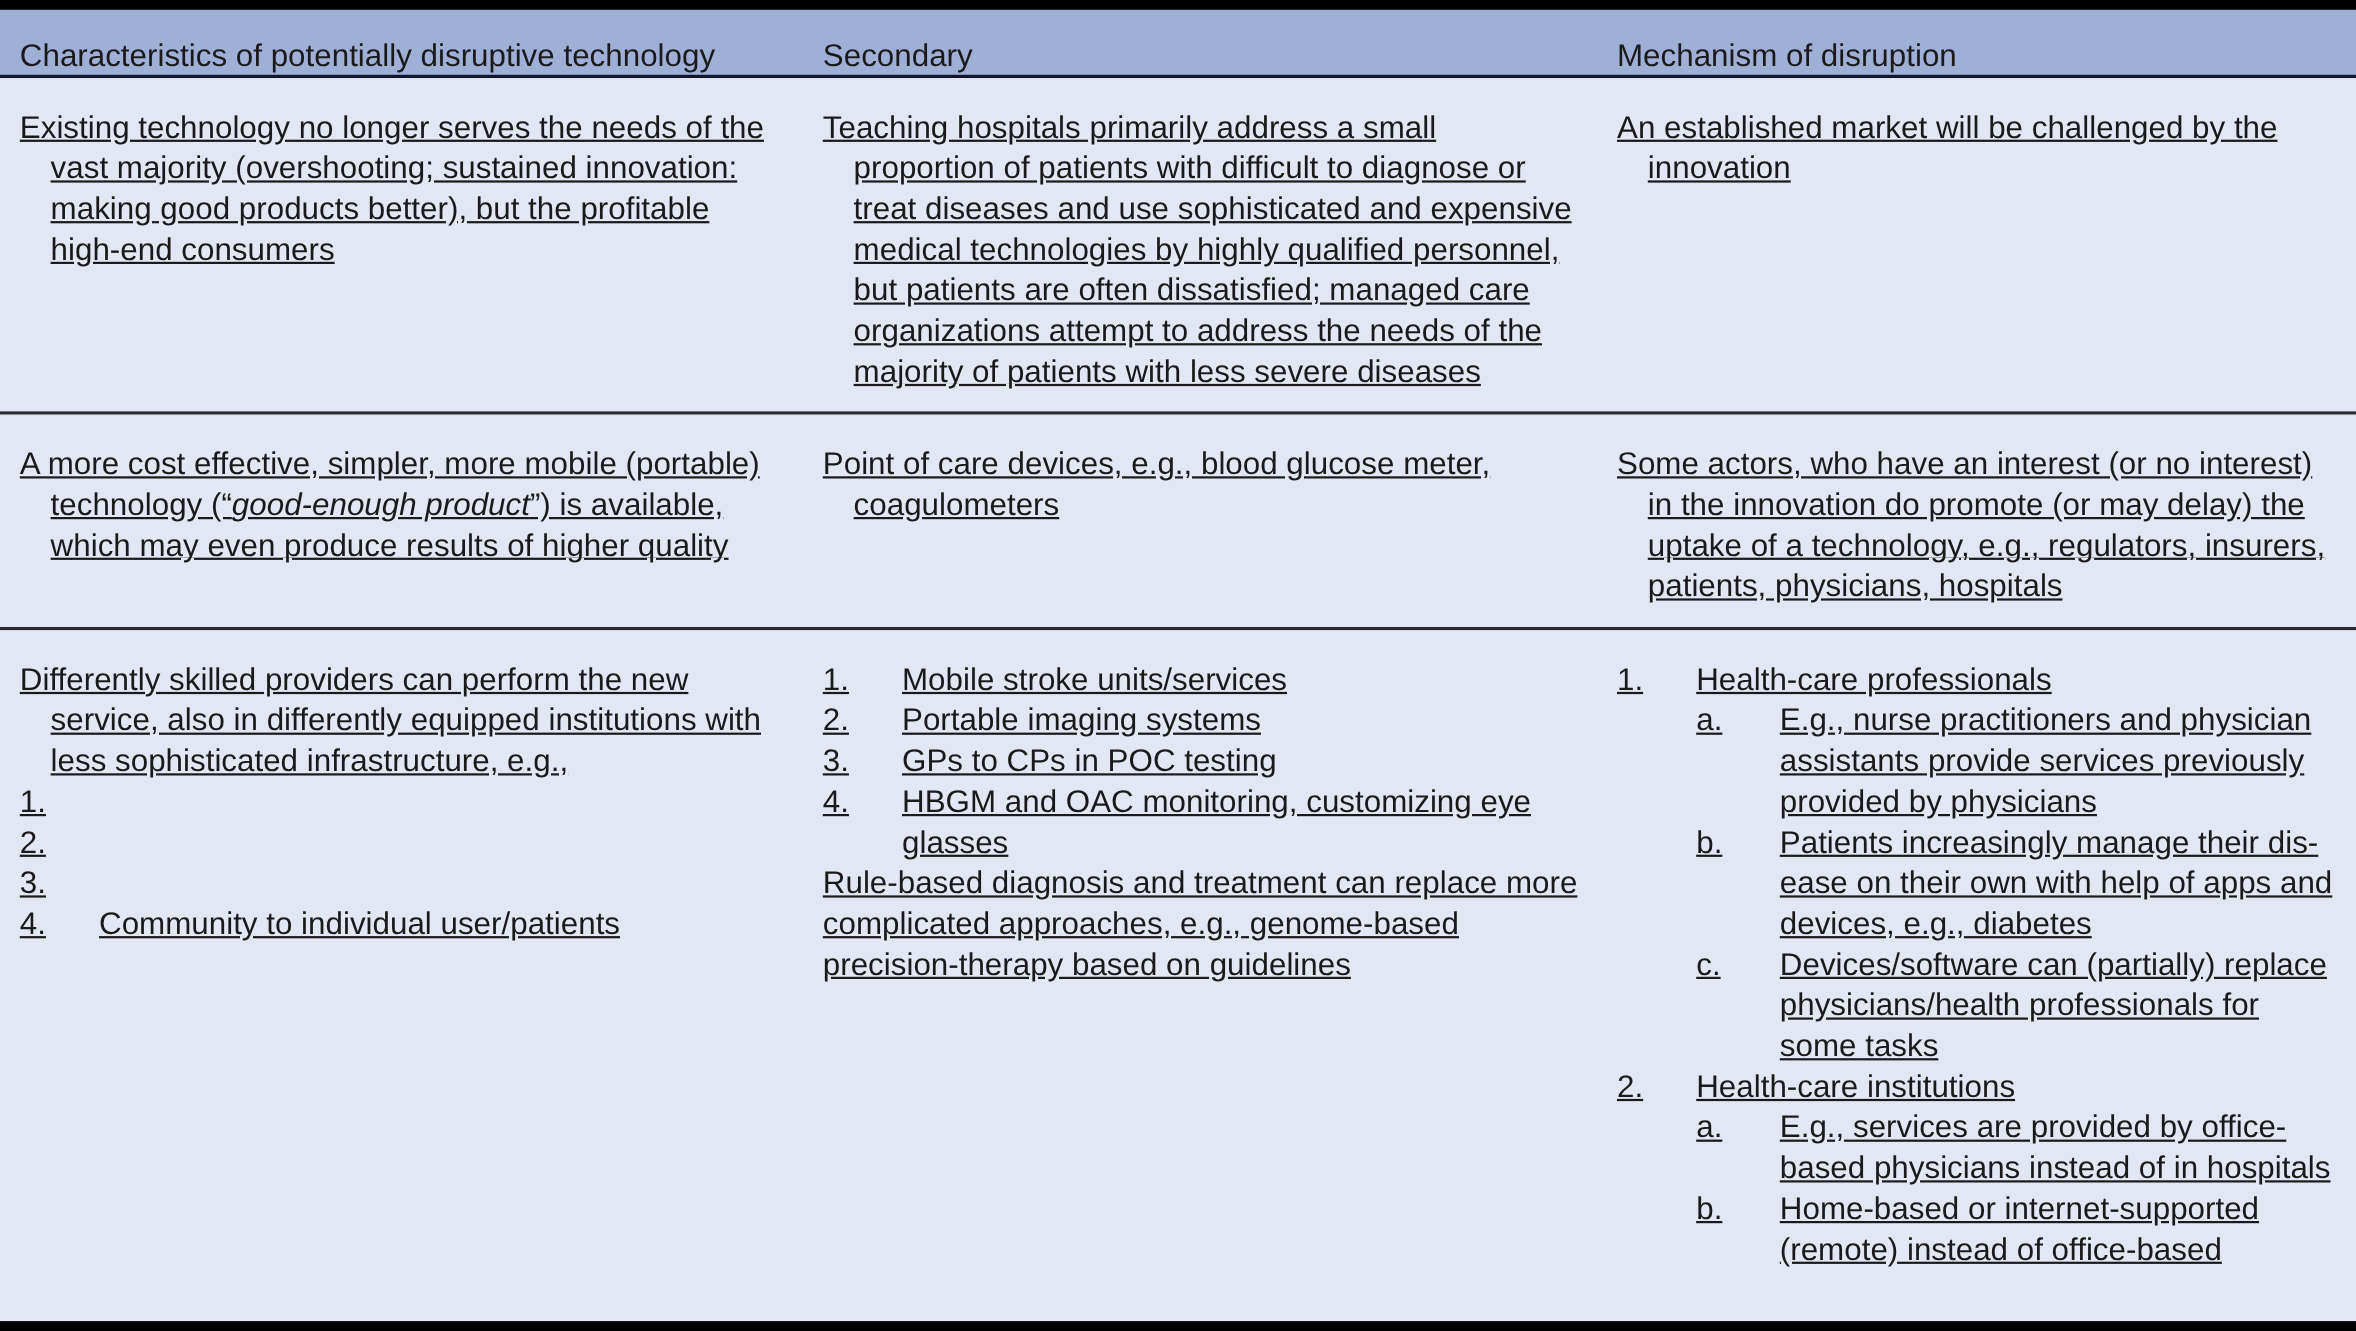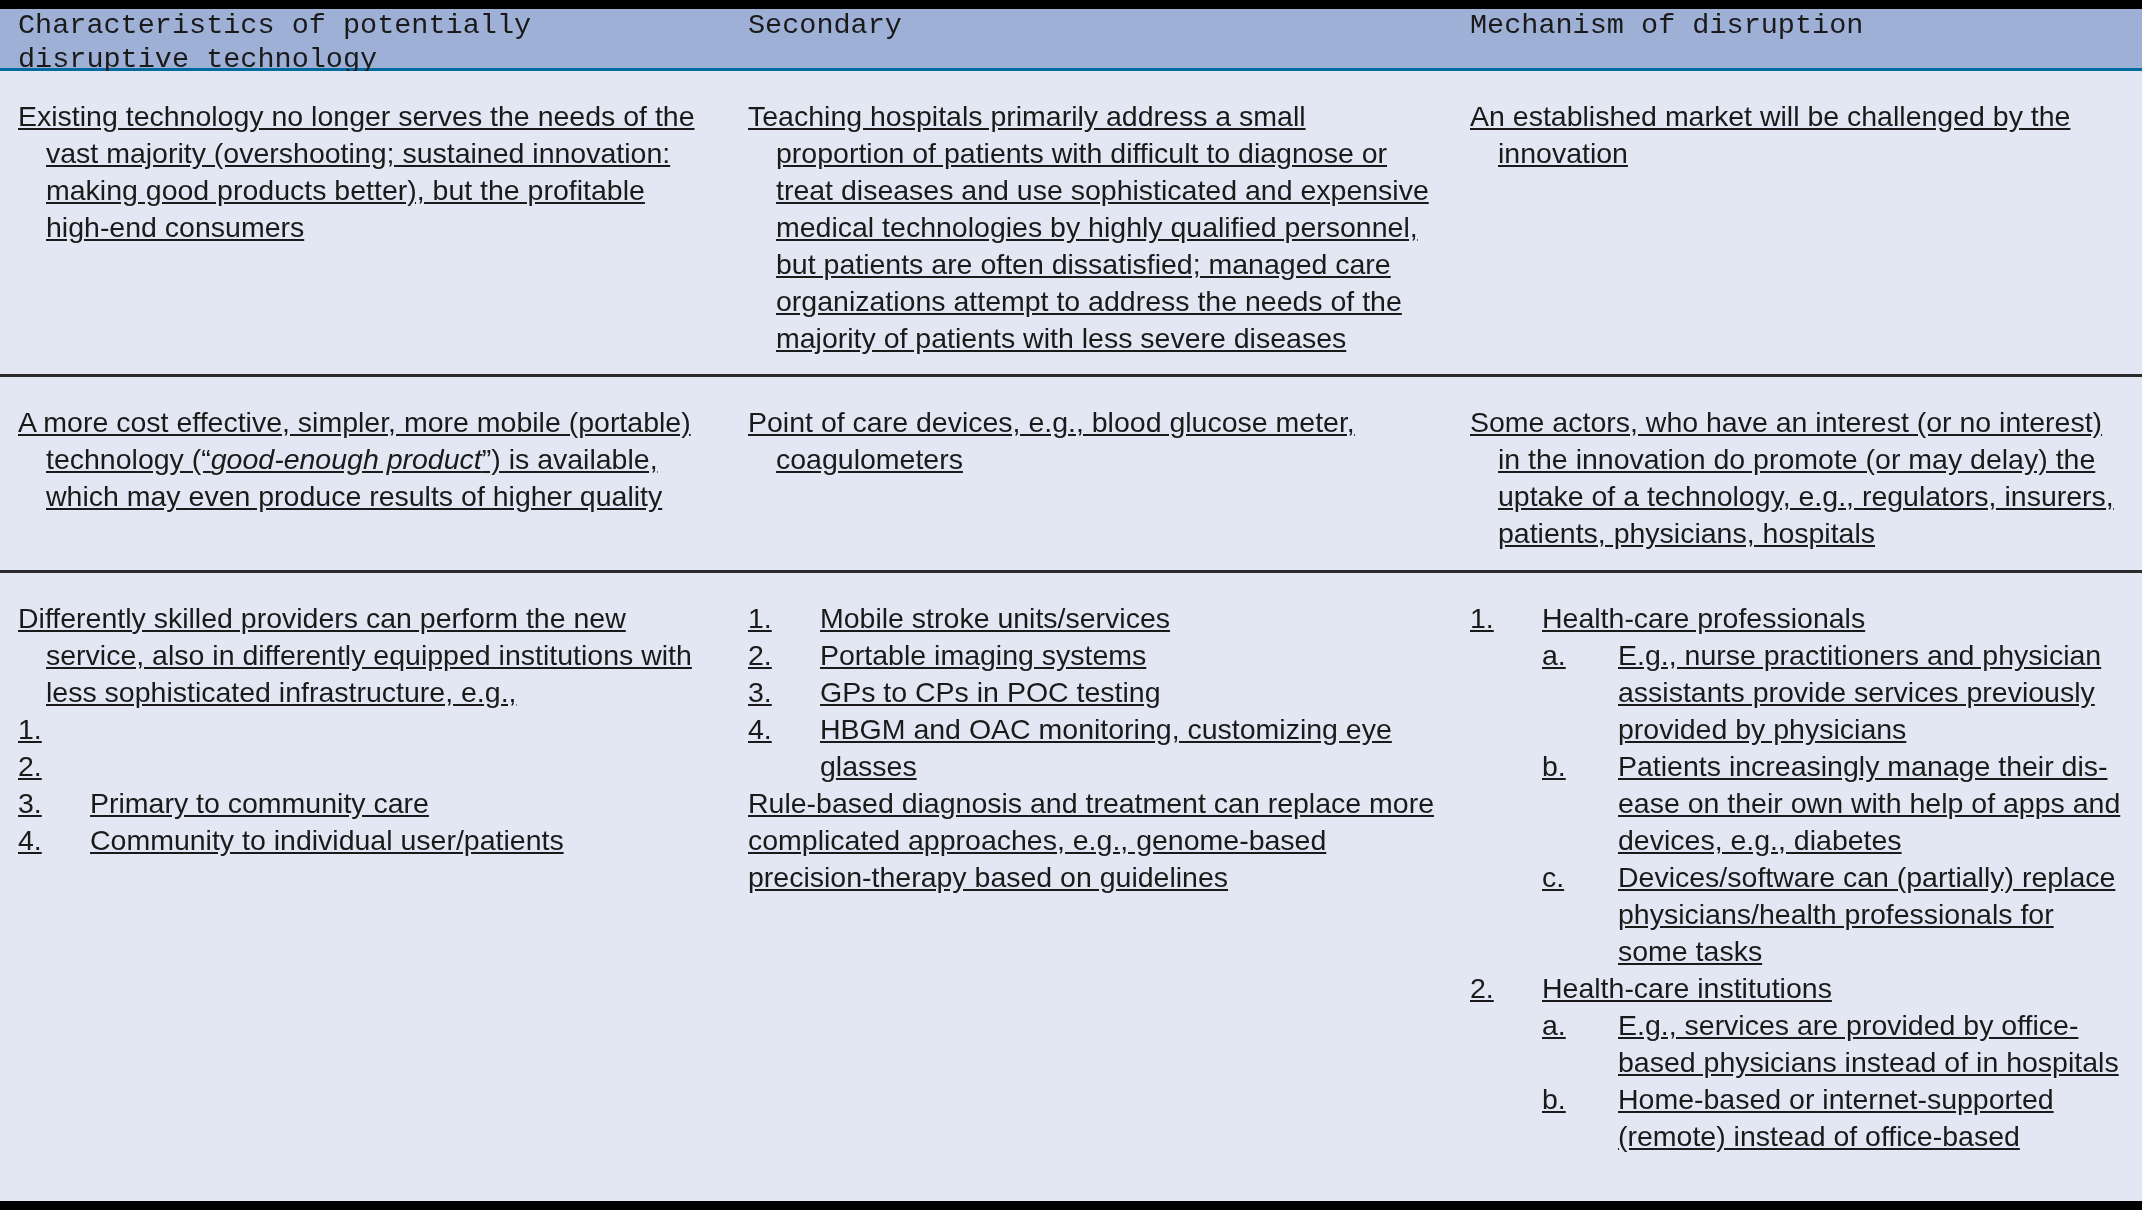--- a/index.html
+++ b/index.html
@@ -26,24 +26,23 @@
   }
 
   .row {
     display: flex;
     width: 100%;
     box-sizing: border-box;
   }
 
   .header-row {
     background: #9fb0d7;
-    border-bottom: 3px solid #0369a1;
+    border-bottom: 3px solid #0f172a;
     height: 62px;
-    align-items: flex-start;
-    font-family: Liberation Mono, monospace;
+    align-items: flex-end;
   }
 
   .body-row {
     background: #e2e7f3;
     border-bottom: 3px solid #2b2b2b;
   }
 
   .body-row.last {
     border-bottom: none;
   }
@@ -152,21 +151,20 @@
       <p class="para">Differently skilled providers can perform the new service, also in differently equipped institutions with less sophisticated infrastructure, e.g.,</p>
       <ul class="lst">
         <li>
           <span class="marker">1.</span>
         </li>
         <li>
           <span class="marker">2.</span>
         </li>
         <li>
           <span class="marker">3.</span>
-          <span class="lst-text">Primary to community care</span>
         </li>
         <li>
           <span class="marker">4.</span>
           <span class="lst-text">Community to individual user/patients</span>
         </li>
       </ul>
     </div>
 
     <div class="cell col2">
       <ul class="lst">

